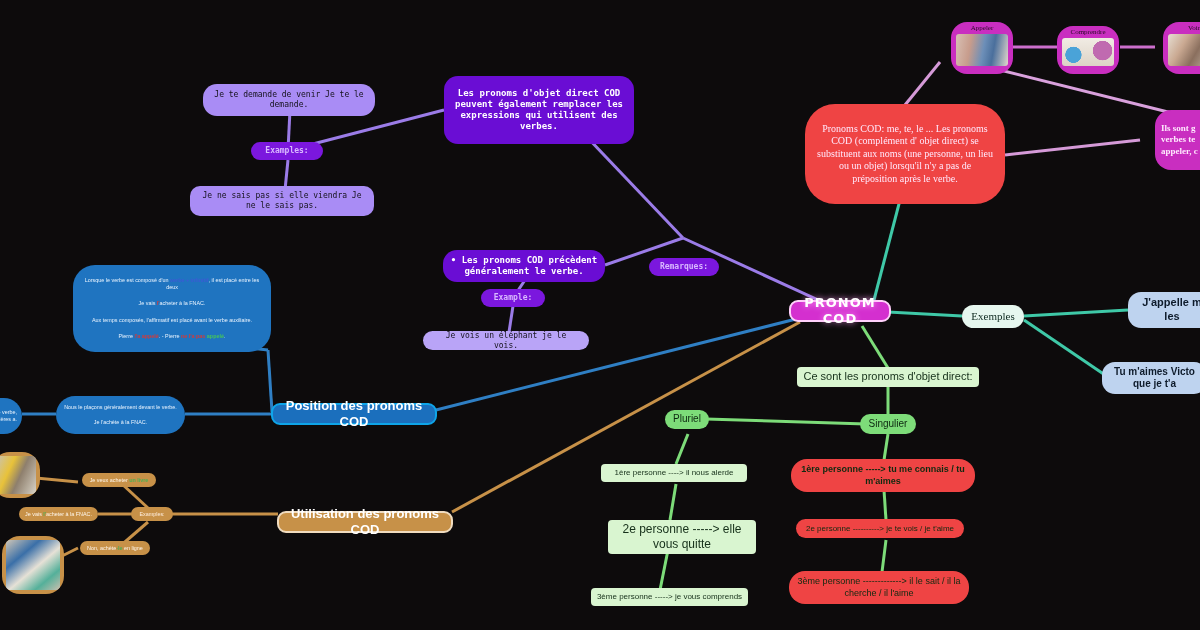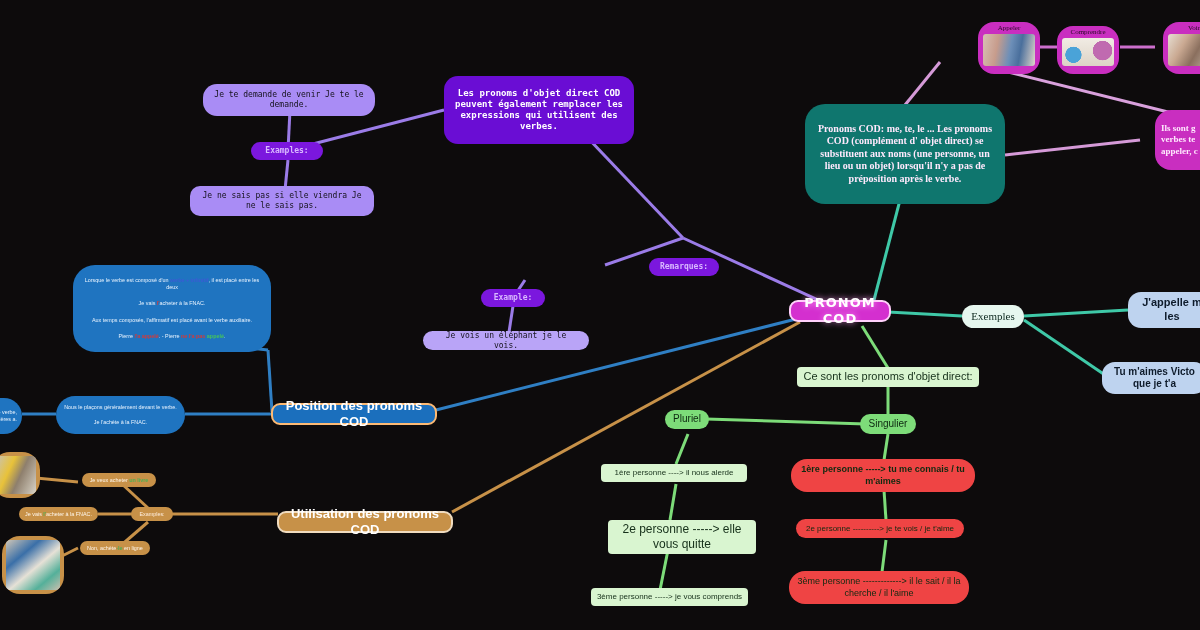--- a/index.html
+++ b/index.html
@@ -13,29 +13,29 @@
   .node{position:absolute;box-sizing:border-box;display:flex;align-items:center;justify-content:center;text-align:center;}
   .node .lbl{display:block;width:100%;line-height:1.25;}
 
   
   .n-purple-deep{background:#6a0dd4;color:#fff;border-radius:14px;font-family:"DejaVu Sans Mono",monospace;font-weight:bold;}
   .n-purple-mid{background:#7b17de;color:#d9b8ff;border-radius:10px;font-family:"DejaVu Sans Mono",monospace;font-weight:bold;}
   .n-purple-light{background:#a98cf5;color:#14121a;border-radius:10px;font-family:"DejaVu Sans Mono",monospace;}
   .n-purple-pale{background:#b9a4f7;color:#16131d;border-radius:10px;font-family:"DejaVu Sans Mono",monospace;}
 
   
-  .n-magenta{background:#0f766e;color:#ffe9fd;border-radius:20px;font-family:"Liberation Serif",serif;font-weight:bold;}
+  .n-magenta{background:#ef4444;color:#ffe9fd;border-radius:30px;font-family:"Liberation Serif",serif;font-weight:normal;}
   .n-magenta-sm{background:#c92ec0;color:#ffe9fd;border-radius:16px;font-family:"Liberation Serif",serif;font-weight:bold;}
   .n-center{background:#d42fcf;color:#fff;border:2px solid #ffd0fb;border-radius:9px;
             font-family:"DejaVu Sans",sans-serif;font-weight:bold;letter-spacing:1px;
             text-shadow:0 0 6px #ff9bf5;}
 
   
   .n-blue{background:#1f74c0;color:#eaf4ff;border-radius:22px;}
-  .n-blue-title{background:#1b6fbd;color:#fff;border:2px solid #fdba74;border-radius:9px;font-weight:bold;}
+  .n-blue-title{background:#1b6fbd;color:#fff;border:2px solid #0ea5e9;border-radius:9px;font-weight:bold;}
 
   
   .n-orange{background:#c79148;color:#fff7ec;border-radius:20px;}
   .n-orange-title{background:#c79148;color:#fff;border:2px solid #f0dcc0;border-radius:9px;font-weight:bold;}
   .n-orange-sm{background:#c79148;color:#ffeede;border-radius:9px;}
 
   
   .n-green{background:#ef4444;color:#0f2a10;border-radius:16px;align-items:center;}
   .n-green-pale{background:#d9f5d0;color:#16301a;border-radius:4px;}
   .n-green-mid{background:#7ddc79;color:#0d2810;border-radius:14px;}
@@ -123,38 +123,41 @@
   </div>
 
   <div class="node n-purple-light" style="left:190px;top:186px;width:184px;height:30px;font-size:8px;padding:3px 6px;">
     <span class="lbl">Je ne sais pas si elle viendra Je ne le sais pas.</span>
   </div>
 
   <div class="node n-purple-mid" style="left:649px;top:229px;width:70px;height:18px;font-size:8px;margin-top:29px;">
     <span class="lbl">Remarques:</span>
   </div>
 
+  <div class="node n-purple-deep" style="left:443px;top:250px;width:162px;height:32px;font-size:9px;padding:3px 7px;">
+    <span class="lbl">•  Les pronoms COD précèdent généralement le verbe.</span>
+  </div>
 
   <div class="node n-purple-mid" style="left:481px;top:289px;width:64px;height:18px;font-size:8px;">
     <span class="lbl">Example:</span>
   </div>
 
   <div class="node n-purple-pale" style="left:423px;top:331px;width:166px;height:19px;font-size:8px;padding:2px 16px;">
     <span class="lbl">Je vois un éléphant je le vois.</span>
   </div>
 
   <div class="node n-magenta" style="left:805px;top:104px;width:200px;height:100px;font-size:10px;padding:6px 12px;">
     <span class="lbl">Pronoms COD: me, te, le ... Les pronoms COD (complément d' objet direct) se substituent aux noms (une personne, un lieu ou un objet) lorsqu'il n'y a pas de préposition après le verbe.</span>
   </div>
 
   <div class="node n-magenta-sm" style="left:1155px;top:110px;width:60px;height:60px;font-size:9px;padding:4px 6px;justify-content:flex-start;">
     <span class="lbl" style="text-align:left;">Ils sont g verbes te appeler, c</span>
   </div>
 
-  <div class="imgnode" style="left:951px;top:22px;width:62px;height:52px;margin-left:27px;">
+  <div class="imgnode" style="left:951px;top:22px;width:62px;height:52px;">
     <span class="cap">Appeler</span>
     <div class="thumb" style="width:52px;height:32px;background:
            linear-gradient(100deg,#d8c0b4 0%,#c79c8c 28%,#6d8fb8 52%,#4a6f9c 70%,#e2d6cb 100%);"></div>
   </div>
 
   <div class="imgnode" style="left:1057px;top:26px;width:62px;height:48px;">
     <span class="cap">Comprendre</span>
     <div class="thumb" style="width:52px;height:28px;background:
            radial-gradient(circle at 22% 60%,#4aa3d8 0 18%,transparent 19%),
            radial-gradient(circle at 78% 45%,#c06ab0 0 22%,transparent 23%),

